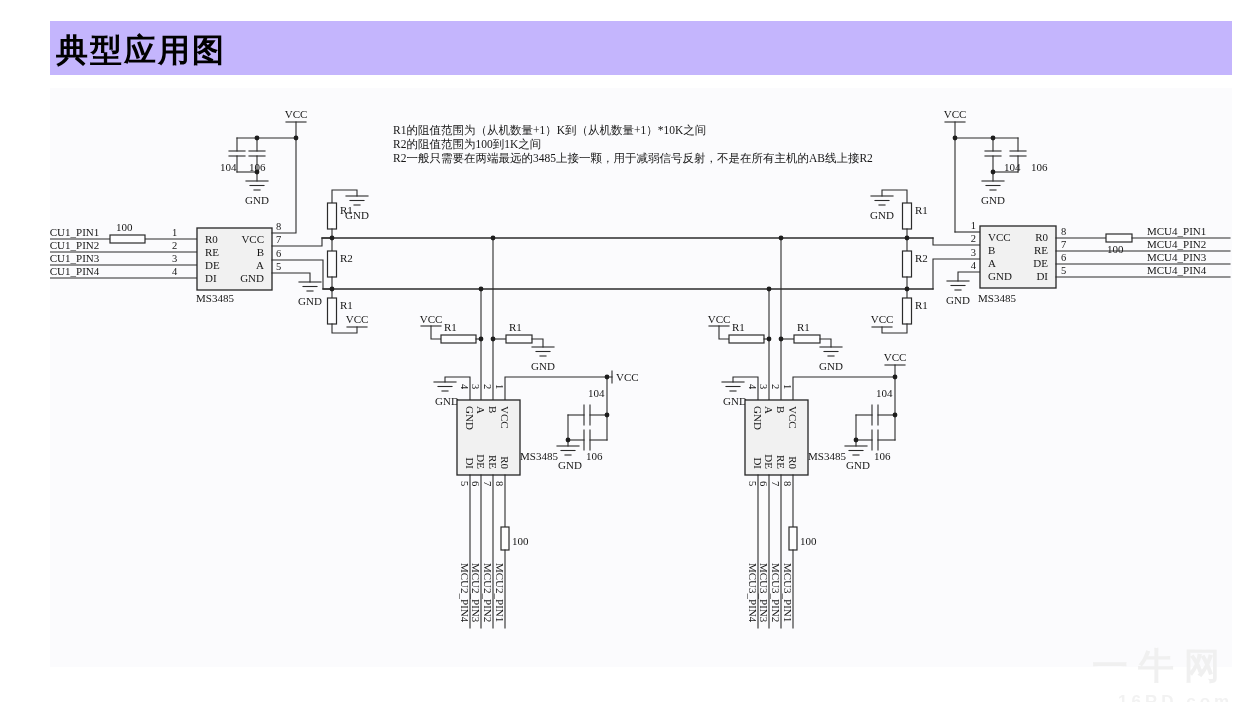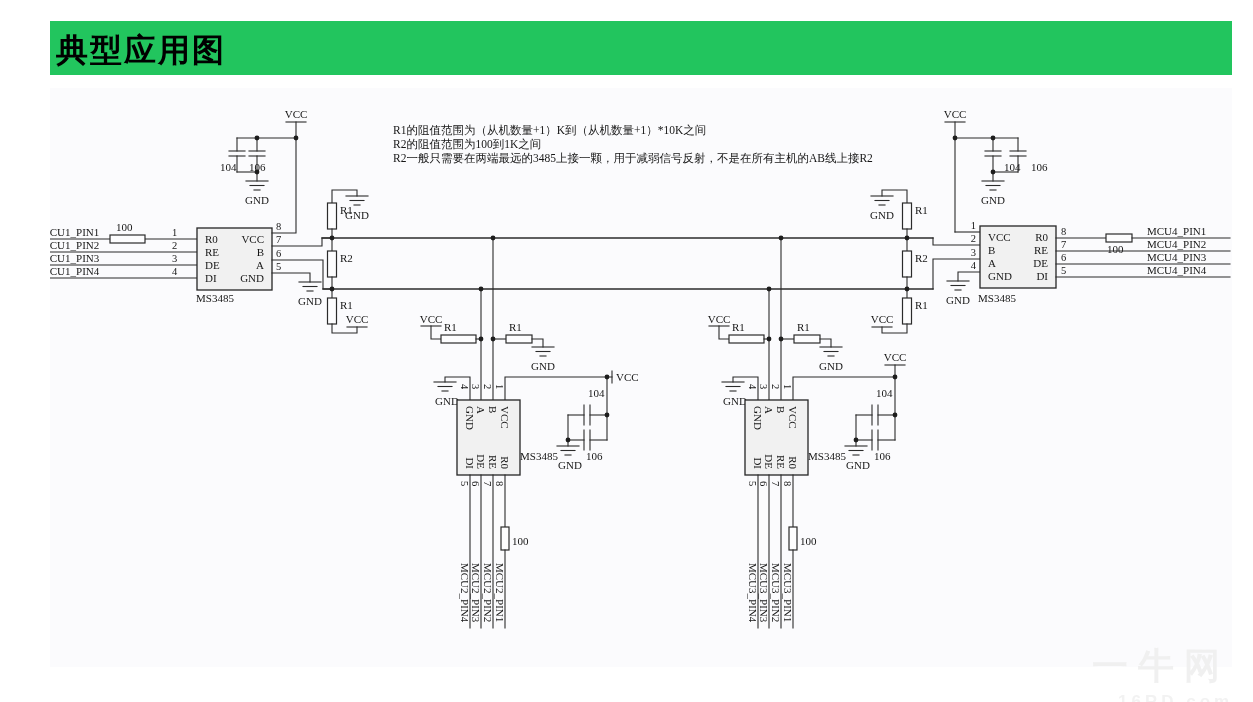--- a/index.html
+++ b/index.html
@@ -1,17 +1,17 @@
 <!DOCTYPE html>
 <html><head>
 <meta charset="utf-8">
 <style>
   html,body{margin:0;padding:0;background:#ffffff;width:1253px;height:702px;overflow:hidden;}
   #page{position:relative;width:1253px;height:702px;background:#ffffff;font-family:"Liberation Serif",serif;}
-  #header{position:absolute;left:50px;top:21px;width:1182px;height:54px;background:#22c55e;}
+  #header{position:absolute;left:50px;top:21px;width:1182px;height:54px;background:#c4b5fd;}
   #header .t{font-family:"Liberation Serif",serif;font-weight:bold;font-size:32px;color:#000;padding:8px 0 0 6px;letter-spacing:2px;}
   #panel{position:absolute;left:50px;top:88px;width:1182px;height:579px;background:#fbfbfd;}
   svg{position:absolute;left:50px;top:88px;}
   svg text{font-family:"Liberation Serif",serif;fill:#161616;font-size:11px;}
   .w{stroke:#2b2b2b;stroke-width:1.1;fill:none;stroke-linecap:square;}
   .bw{stroke-width:1.35;}
   .part{fill:#fdfdfe;stroke:#2b2b2b;stroke-width:1.2;}
   .chipbox{fill:#f1f1f1;stroke:#2b2b2b;stroke-width:1.35;}
   .dot{fill:#1d1d1d;stroke:none;}
   .c{text-anchor:middle;}

